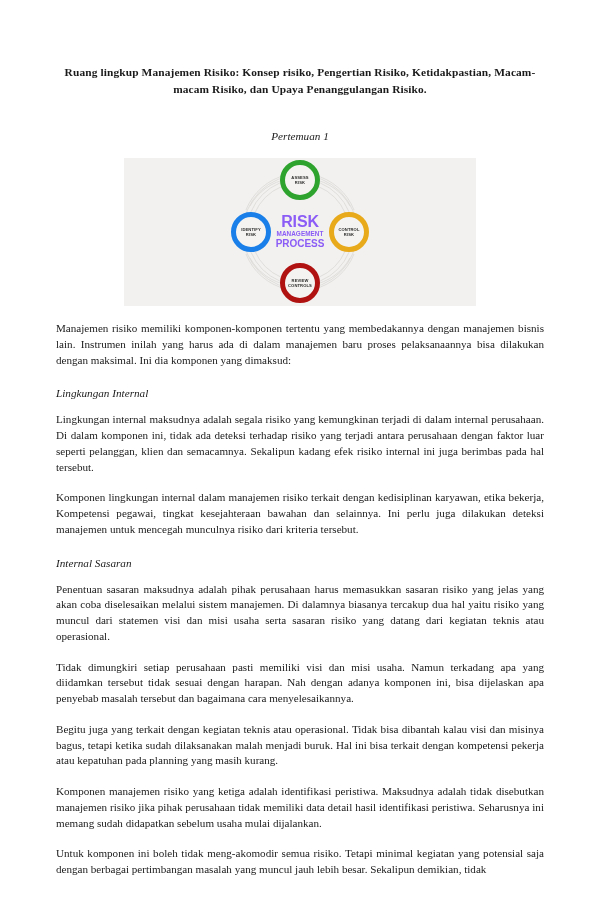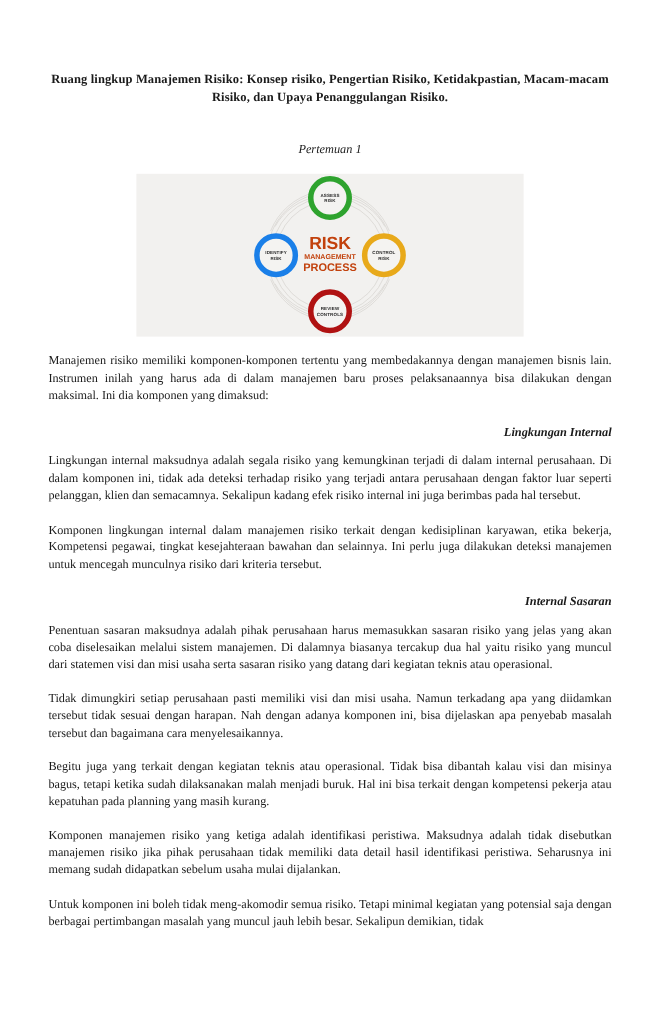--- a/index.html
+++ b/index.html
@@ -13,21 +13,21 @@
     overflow: hidden;
     font-family: "Liberation Serif", "DejaVu Serif", serif;
     color: #1a1a1a;
   }
   .page {
     position: relative;
     width: 600px;
     height: 921px;
     background: #ffffff;
     box-sizing: border-box;
-    padding: 0 44px;
+    padding: 0 56px;
   }
   .doc-title {
     margin: 0;
     padding-top: 64px;
     font-size: 11.4px;
     font-weight: bold;
     line-height: 1.45;
     text-align: center;
     letter-spacing: 0.01em;
   }
@@ -105,21 +105,21 @@
     border: 5px solid #b01212;
     left: 54px; top: 105px;
   }
   .center-label {
     position: absolute;
     left: 50%;
     top: 50%;
     transform: translate(-50%, -50%);
     text-align: center;
     font-family: "Liberation Sans", "DejaVu Sans", sans-serif;
-    color: #c2410c;
+    color: #8b5cf6;
     width: 60px;
   }
   .center-label .l1 {
     display: block;
     font-weight: bold;
     font-size: 16px;
     line-height: 0.96;
     letter-spacing: -0.01em;
   }
   .center-label .l2 {
@@ -141,23 +141,23 @@
     padding-top: 15px;
     font-size: 11.1px;
     line-height: 1.42;
     text-align: justify;
     hyphens: none;
   }
   .section-heading {
     margin: 0;
     padding-top: 19px;
     font-size: 11.2px;
-    font-weight: bold;
+    font-weight: normal;
     font-style: italic;
-    text-align: right;
+    text-align: left;
   }
   .section-heading + .body-text {
     padding-top: 13px;
   }
 </style>
 </head>
 <body>
 
 <div class="page">
 

